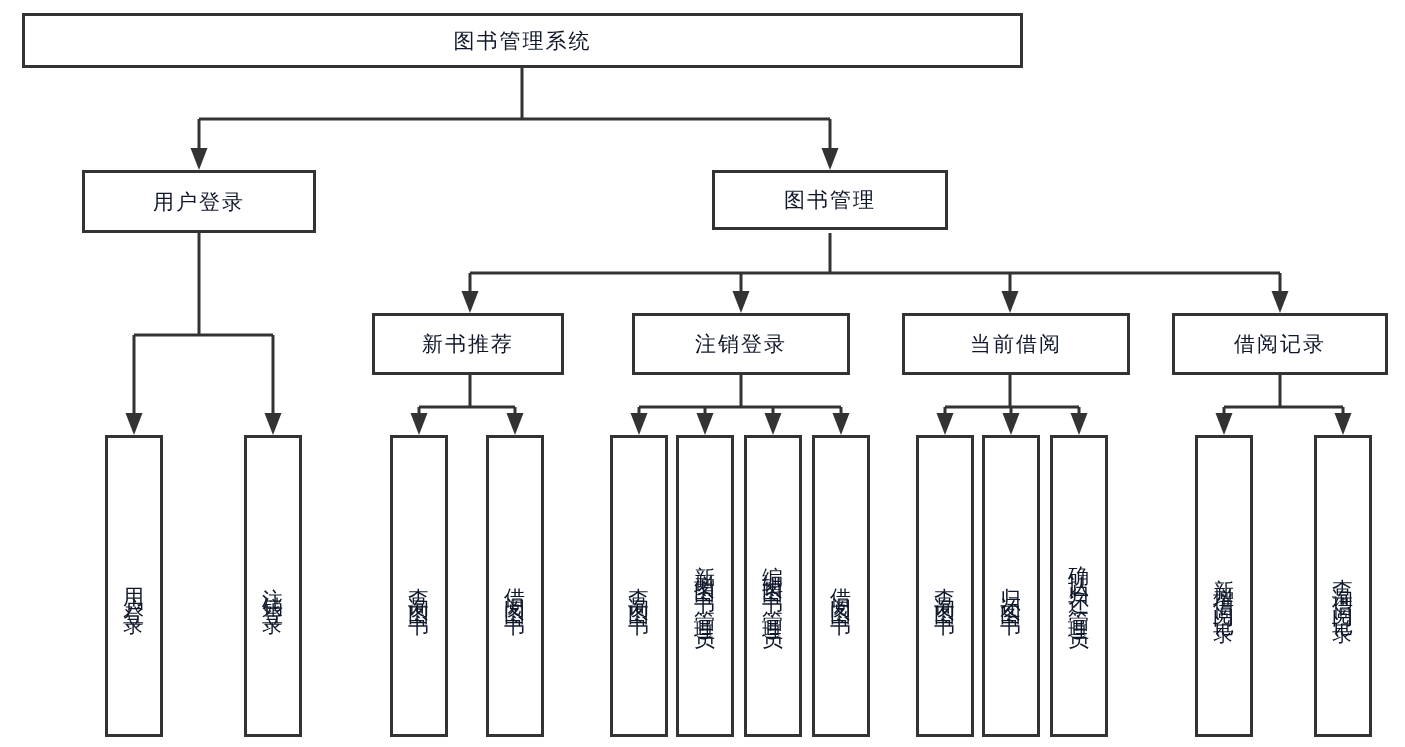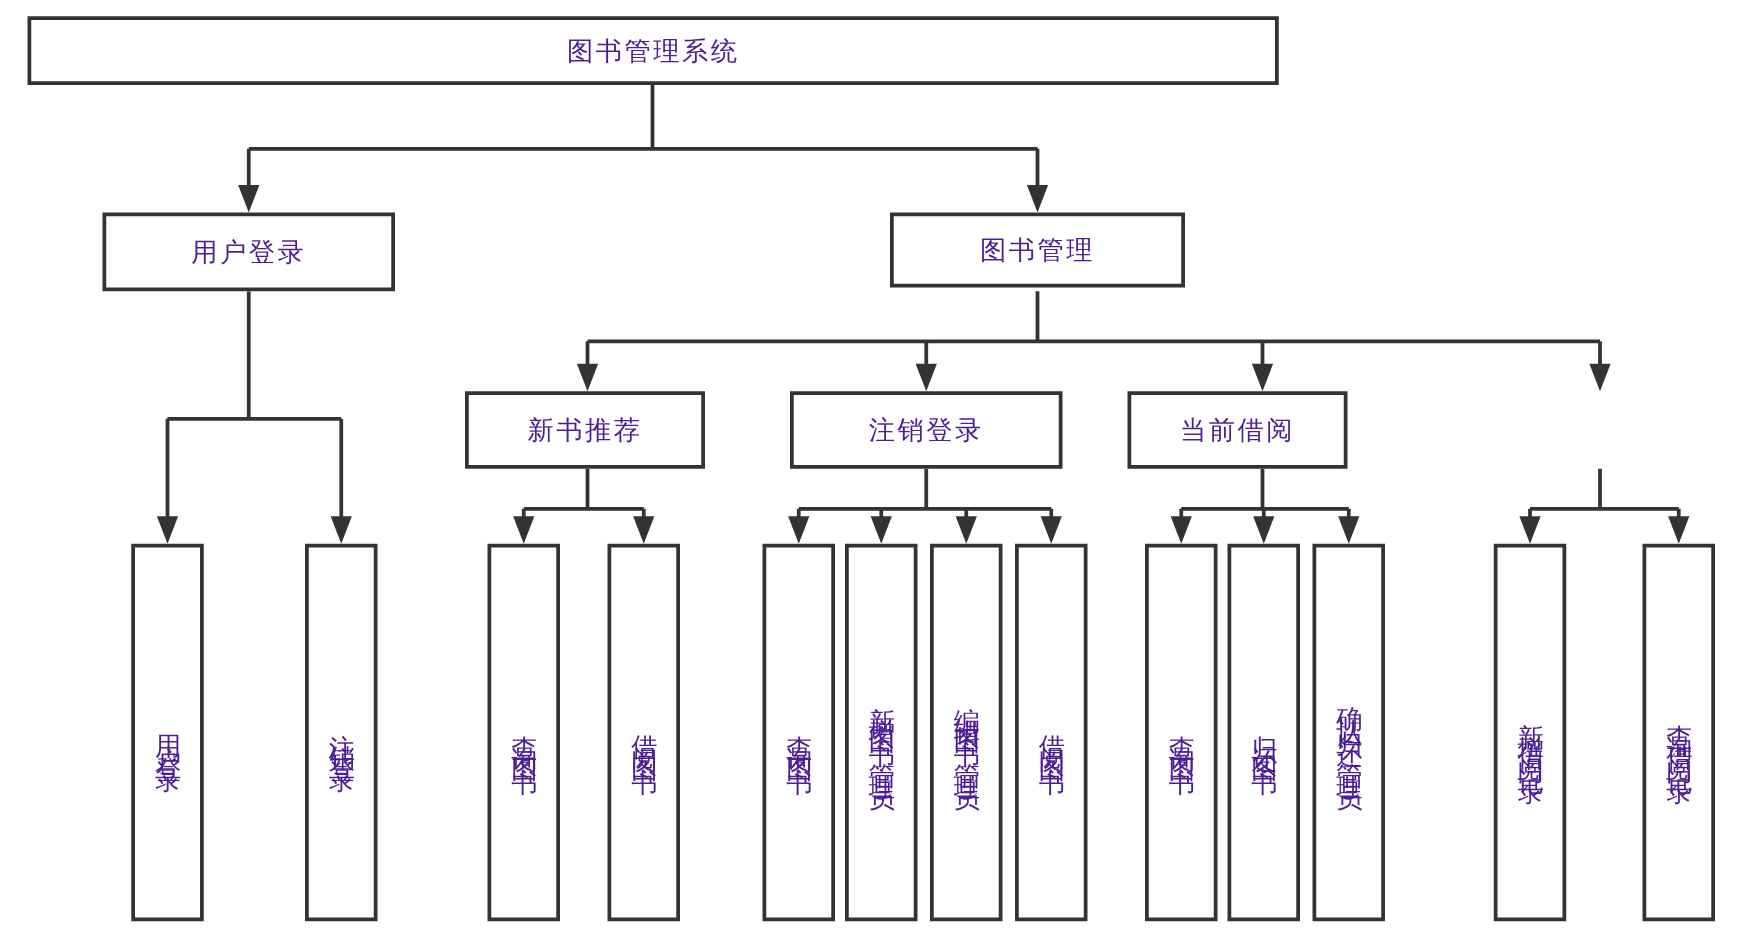--- a/index.html
+++ b/index.html
@@ -4,21 +4,21 @@
 <style>
   html,body{margin:0;padding:0;background:#fff;}
   .stage{
     position:relative;width:1405px;height:747px;background:#ffffff;overflow:hidden;
     font-family:"Liberation Sans","DejaVu Sans",sans-serif;
   }
   .lines{position:absolute;left:0;top:0;z-index:0;}
   .box{
     position:absolute;background:#ffffff;border:3px solid #333333;box-sizing:border-box;
     display:flex;align-items:center;justify-content:center;
-    color:#4c1d95;font-size:21px;letter-spacing:2px;z-index:1;white-space:nowrap;
+    color:#0f172a;font-size:21px;letter-spacing:2px;z-index:1;white-space:nowrap;
   }
   .v{
     writing-mode:vertical-rl;letter-spacing:9px;line-height:1;
     padding-top:6px;
   }
   .watermark{
     position:absolute;z-index:2;color:rgba(158,158,158,0.92);
     font-size:20px;letter-spacing:1px;white-space:nowrap;
   }
 </style>
@@ -58,21 +58,22 @@
       <polygon points="1334.5,413 1351.5,413 1343,435" fill="#333333"></polygon>
     </svg>
 
   <div class="box" style="left:22px;top:13px;width:1001px;height:55px">图书管理系统</div>
 
   <div class="box" style="left:82px;top:170px;width:234px;height:63px">用户登录</div>
   <div class="box" style="left:712px;top:170px;width:236px;height:60px">图书管理</div>
 
   <div class="box" style="left:372px;top:313px;width:192px;height:62px">新书推荐</div>
   <div class="box" style="left:632px;top:313px;width:218px;height:62px">注销登录</div>
-  <div class="box" style="left:902px;top:313px;width:176px;height:62px">当前借阅</div>
+  <div class="box" style="left:902px;top:313px;width:228px;height:62px">当前借阅</div>
+  <div class="box" style="left:1172px;top:313px;width:216px;height:62px">借阅记录</div>
 
   <div class="box v" style="left:105px;top:435px;width:58px;height:302px">用户登录</div>
   <div class="box v" style="left:244px;top:435px;width:58px;height:302px">注销登录</div>
 
   <div class="box v" style="left:390px;top:435px;width:58px;height:302px">查询图书</div>
   <div class="box v" style="left:486px;top:435px;width:58px;height:302px">借阅图书</div>
 
   <div class="box v" style="left:610px;top:435px;width:58px;height:302px">查询图书</div>
   <div class="box v" style="left:676px;top:435px;width:58px;height:302px">新增图书（管理员）</div>
   <div class="box v" style="left:744px;top:435px;width:58px;height:302px">编辑图书（管理员）</div>

